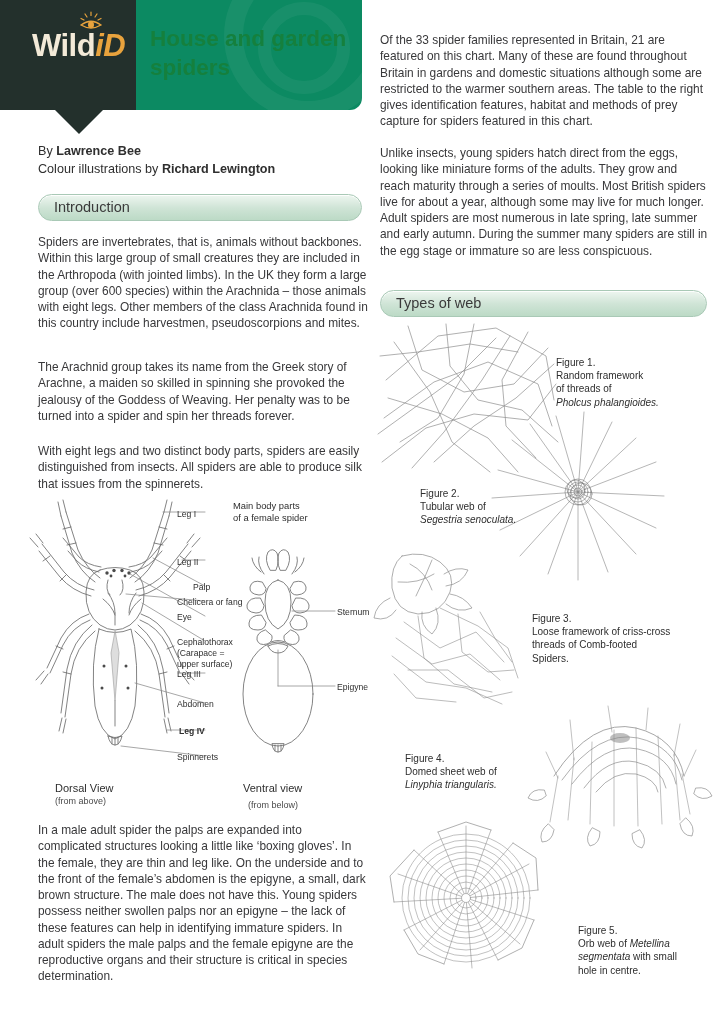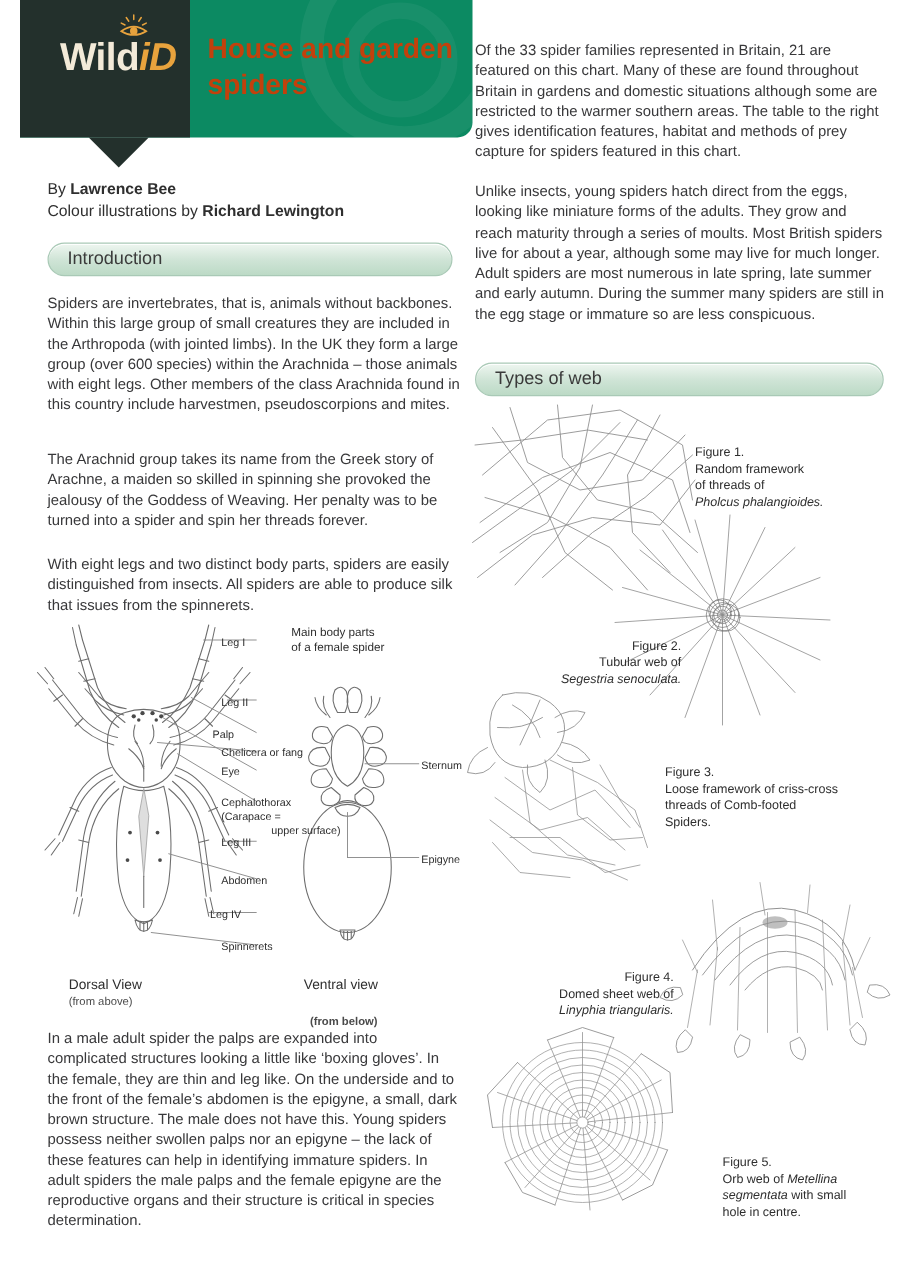--- a/index.html
+++ b/index.html
@@ -17,21 +17,21 @@
     position: relative;
     width: 723px;
     height: 1024px;
     background: #ffffff;
     overflow: hidden;
   }
 
   
   .header {
     position: absolute;
-    left: 16px; top: 0;
+    left: 0; top: 0;
     width: 423px; height: 110px;
   }
   .header-green {
     position: absolute;
     left: 0; top: 0;
     width: 362px; height: 110px;
     background: #0c8a62;
     border-bottom-right-radius: 12px;
     overflow: hidden;
   }
@@ -76,21 +76,21 @@
   .logo .id   { color: #e8a33d; font-style: italic; }
   .logo-eye {
     position: absolute;
     left: 78px; top: 11px;
     width: 26px; height: 20px;
   }
   .header-title {
     position: absolute;
     left: 150px; top: 25px;
     width: 200px;
-    color: #c2410c;
+    color: #15803d;
     font-size: 22.5px;
     font-weight: bold;
     line-height: 1.28;
   }
 
   .byline {
     position: absolute;
     left: 38px; top: 142px;
     font-size: 12.6px;
     line-height: 1.45;
@@ -165,21 +165,21 @@
   }
 
   
   .figcap {
     position: absolute;
     font-size: 10px;
     line-height: 1.32;
     color: #2e2e2e;
   }
   .figcap i { font-style: italic; }
-  .figcap.right-align { text-align: right; margin-top: 24px; }
+  .figcap.right-align { text-align: left; }
 
   svg { display: block; overflow: visible; }
 </style>
 </head>
 <body>
 
 <div class="page">
 
   <div class="header">
     <div class="header-green">
@@ -363,43 +363,43 @@
 
           <line x1="262" y1="113" x2="305" y2="113"></line>
           <line x1="248" y1="152" x2="248" y2="188"></line>
           <line x1="248" y1="188" x2="305" y2="188"></line>
         </g>
       </g>
     </svg>
 
     <div class="dlabel" style="left:147px; top:11px;">Leg I</div>
     <div class="dlabel" style="left:147px; top:59px;">Leg II</div>
-    <div class="dlabel" style="left:140px; top:84px;">Palp</div>
+    <div class="dlabel" style="left:163px; top:84px;">Palp</div>
     <div class="dlabel" style="left:147px; top:99px;">Chelicera or fang</div>
     <div class="dlabel" style="left:147px; top:114px;">Eye</div>
     <div class="dlabel" style="left:147px; top:139px;">Cephalothorax</div>
     <div class="dlabel" style="left:147px; top:150px;text-align:center;">(Carapace =</div>
-    <div class="dlabel" style="left:147px; top:161px;padding-left:40px;">upper surface)</div>
+    <div class="dlabel" style="left:147px; top:161px;">upper surface)</div>
     <div class="dlabel" style="left:147px; top:171px;">Leg III</div>
     <div class="dlabel" style="left:147px; top:201px;">Abdomen</div>
-    <div class="dlabel" style="left:138px; top:228px;">Leg IV</div>
+    <div class="dlabel" style="left:149px; top:228px;font-weight:bold;">Leg IV</div>
     <div class="dlabel" style="left:147px; top:254px;">Spinnerets</div>
 
     <div class="dlabel" style="left:307px; top:109px;">Sternum</div>
     <div class="dlabel" style="left:307px; top:184px;">Epigyne</div>
 
     <div class="caption-note" style="left:203px; top:2px; width:120px; text-align:left;">
       <div>Main body parts</div>
       <div>of a female spider</div>
     </div>
 
     <div class="caption-main" style="left:25px; top:284px;">Dorsal View</div>
     <div class="caption-sub" style="left:25px; top:298px;">(from above)</div>
     <div class="caption-main" style="left:213px; top:284px;">Ventral view</div>
-    <div class="caption-sub" style="left:218px; top:314px;font-weight:bold;">(from below)</div>
+    <div class="caption-sub" style="left:218px; top:302px;">(from below)</div>
   </div>
 
   <div class="para" id="p-bottom">In a male adult spider the palps are expanded into complicated structures looking a little like ‘boxing gloves’. In the female, they are thin and leg like. On the underside and to the front of the female’s abdomen is the epigyne, a small, dark brown structure. The male does not have this. Young spiders possess neither swollen palps nor an epigyne – the lack of these features can help in identifying immature spiders. In adult spiders the male palps and the female epigyne are the reproductive organs and their structure is critical in species determination.</div>
 
   <div class="para" id="p-right1">Of the 33 spider families represented in Britain, 21 are featured on this chart. Many of these are found throughout Britain in gardens and domestic situations although some are restricted to the warmer southern areas. The table to the right gives identification features, habitat and methods of prey capture for spiders featured in this chart.</div>
   <div class="para" id="p-right2">Unlike insects, young spiders hatch direct from the eggs, looking like miniature forms of the adults. They grow and reach maturity through a series of moults. Most British spiders live for about a year, although some may live for much longer. Adult spiders are most numerous in late spring, late summer and early autumn. During the summer many spiders are still in the egg stage or immature so are less conspicuous.</div>
 
   <div class="section-bar" id="bar-web">
     <span>Types of web</span>
   </div>

